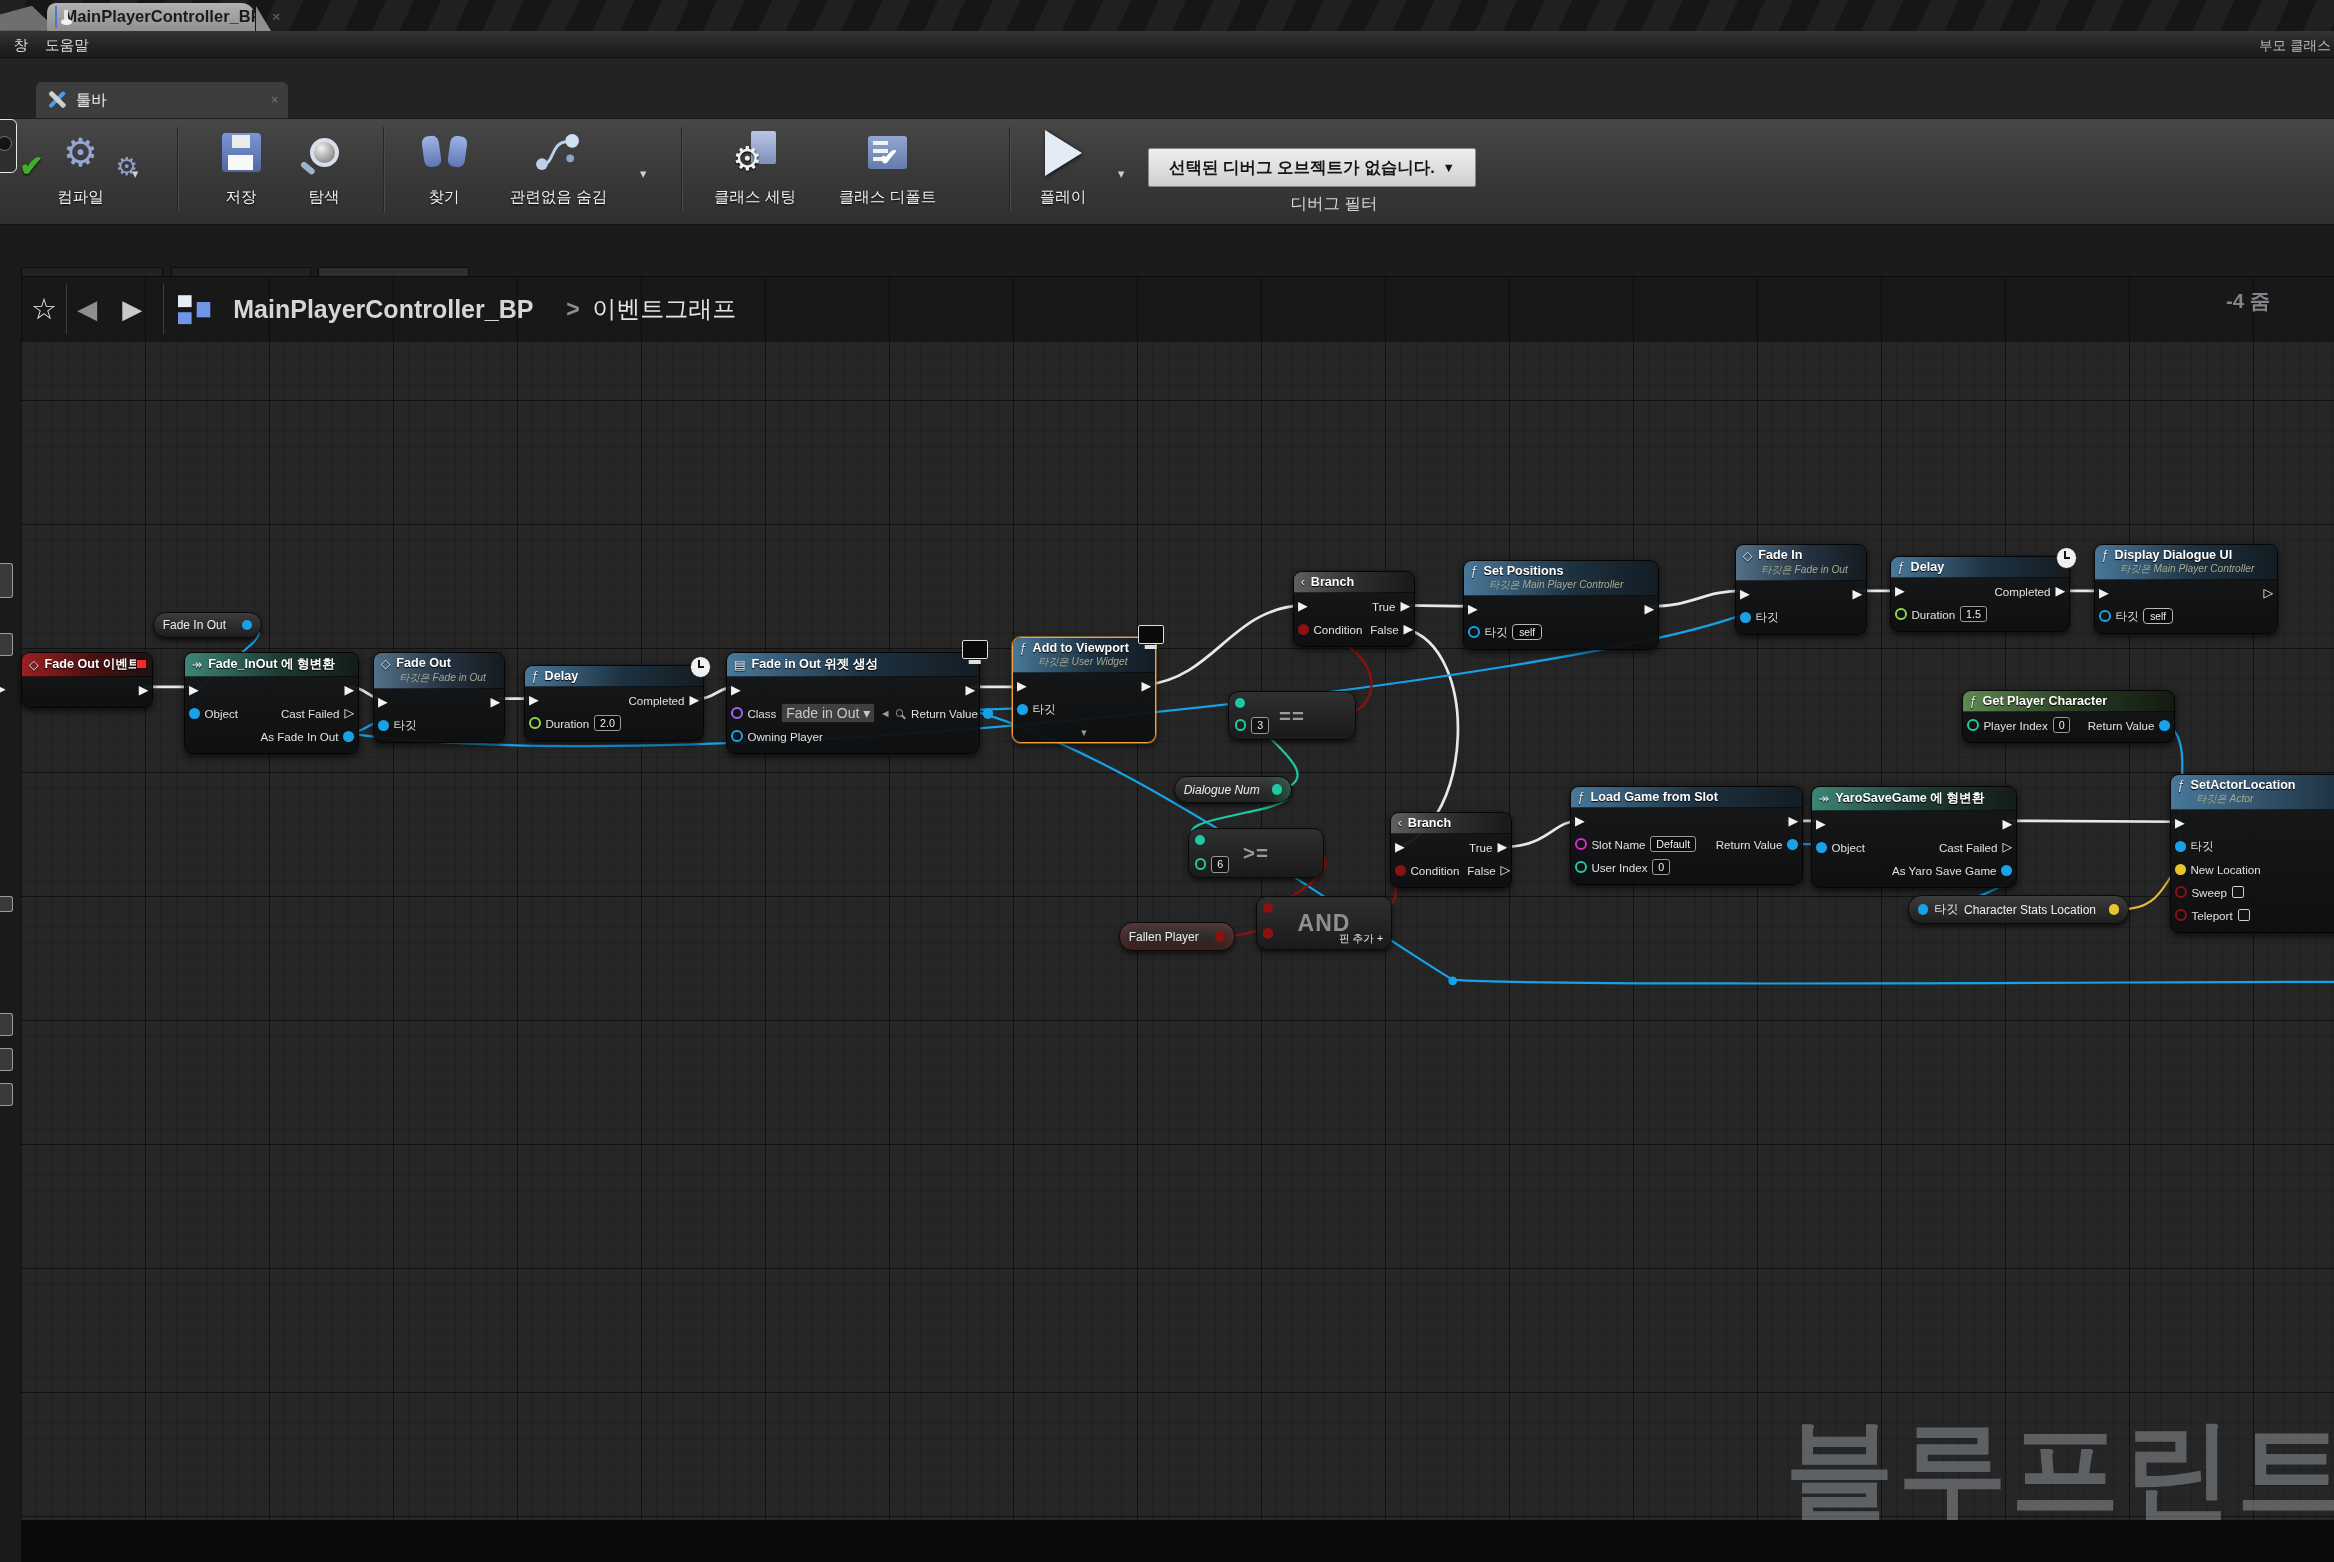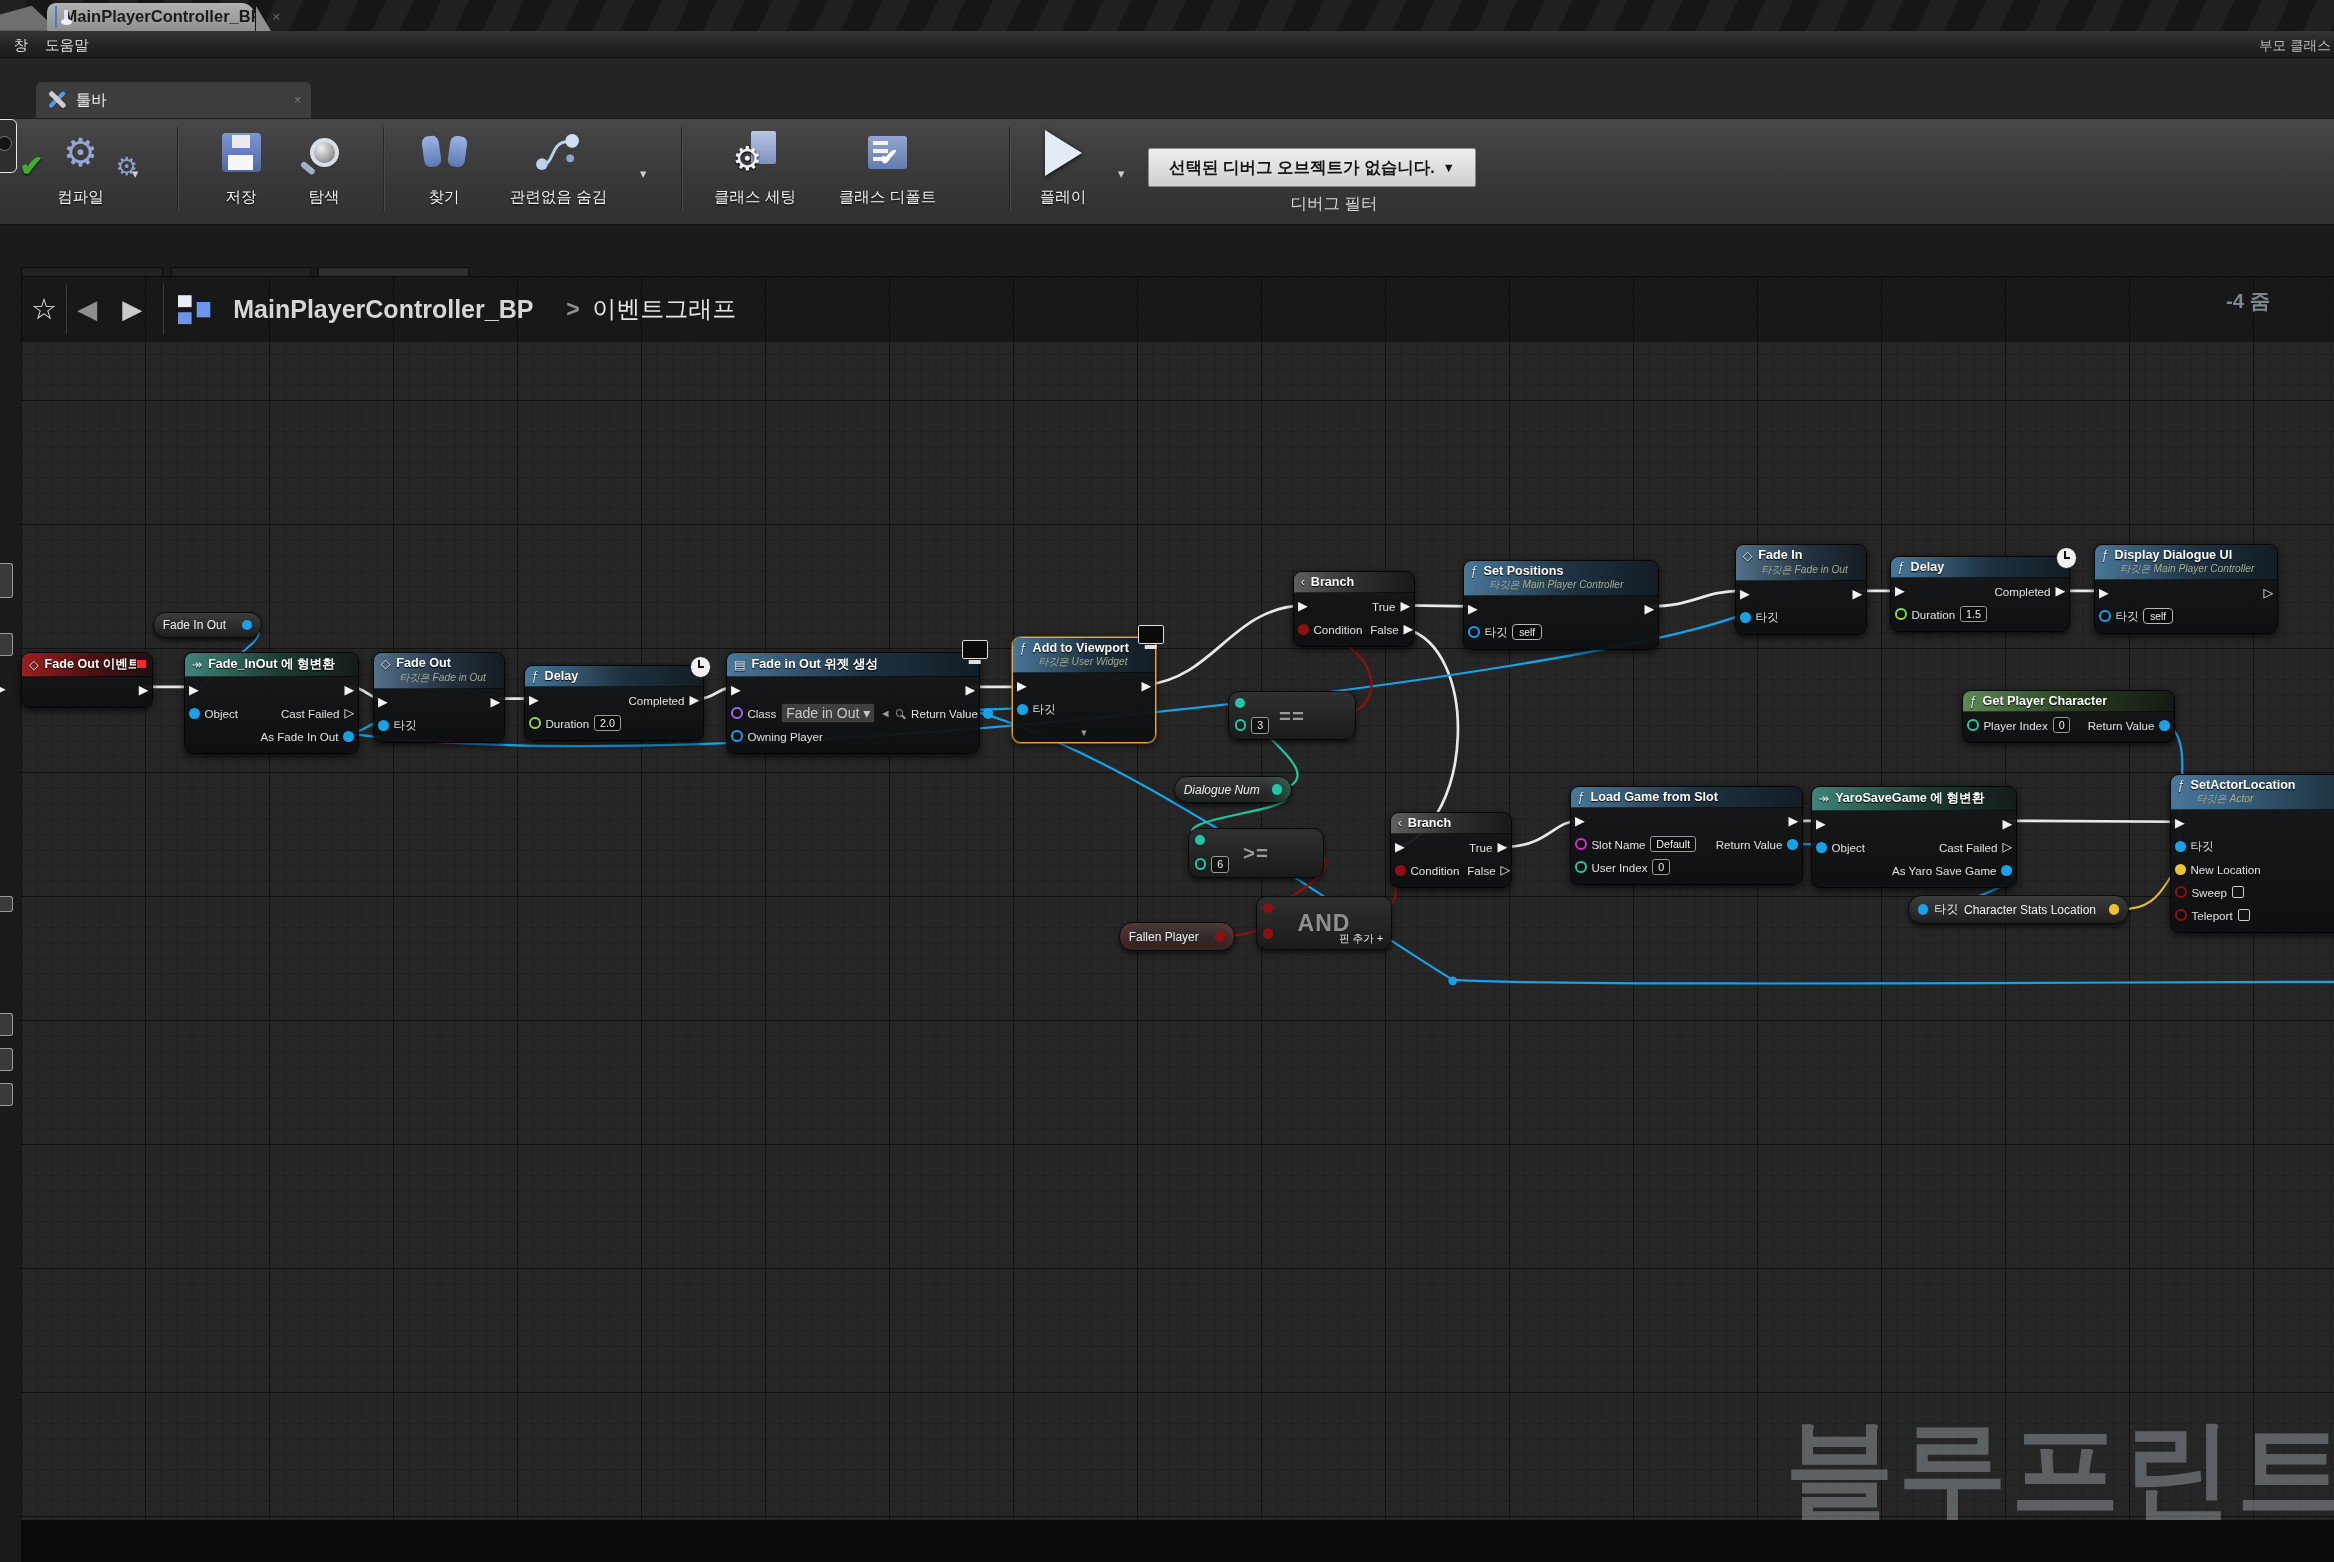--- a/index.html
+++ b/index.html
@@ -22,21 +22,21 @@
   .doc-tab-close { color:#5a5a5a; font-size:13.6px; font-weight:bold; margin-left:3.9px; }
 
   
   .menubar { position:absolute; left:0; top:31px; width:100%; height:27px;
     background:linear-gradient(#343434,#222 60%,#1c1c1c); border-bottom:1px solid #101010; }
   .menu-item { position:absolute; top:4.9px; font-size:14.6px; color:#dcdcdc; }
   .menubar-right { position:absolute; right:0; top:5.8px; width:76px; overflow:hidden; white-space:nowrap; font-size:13.6px; color:#b9b9b9; }
 
   
   .panel-tab-row { position:absolute; left:0; top:58px; width:100%; height:60px; background:#232323; }
-  .toolbar-tab { position:absolute; left:36px; top:24px; width:275px; height:36px; background:#3d3d3d;
+  .toolbar-tab { position:absolute; left:36px; top:24px; width:252px; height:36px; background:#3d3d3d;
     border-radius:5.8px 5.8px 0 0; display:flex; align-items:center; padding:0 9.7px; gap:8.7px; }
   .tools-icon { position:relative; width:21.3px; height:21.3px; }
   .tools-icon::before { content:""; position:absolute; left:9.7px; top:0; width:3.9px; height:21.3px; background:#4f9be8; transform:rotate(45deg); border-radius:1.9px; }
   .tools-icon::after { content:""; position:absolute; left:9.7px; top:0; width:4.9px; height:21.3px; background:#cfcfcf; transform:rotate(-45deg); border-radius:1.9px; }
   .toolbar-tab-label { font-size:15.5px; color:#f0f0f0; }
   .toolbar-tab-close { margin-left:auto; color:#777; font-size:12.6px; }
 
   
   .toolbar { position:absolute; left:0; top:118px; width:100%; height:107px;
     background:linear-gradient(#474747,#383838 55%,#303030); border-top:1px solid #1c1c1c; border-bottom:1px solid #141414; }

